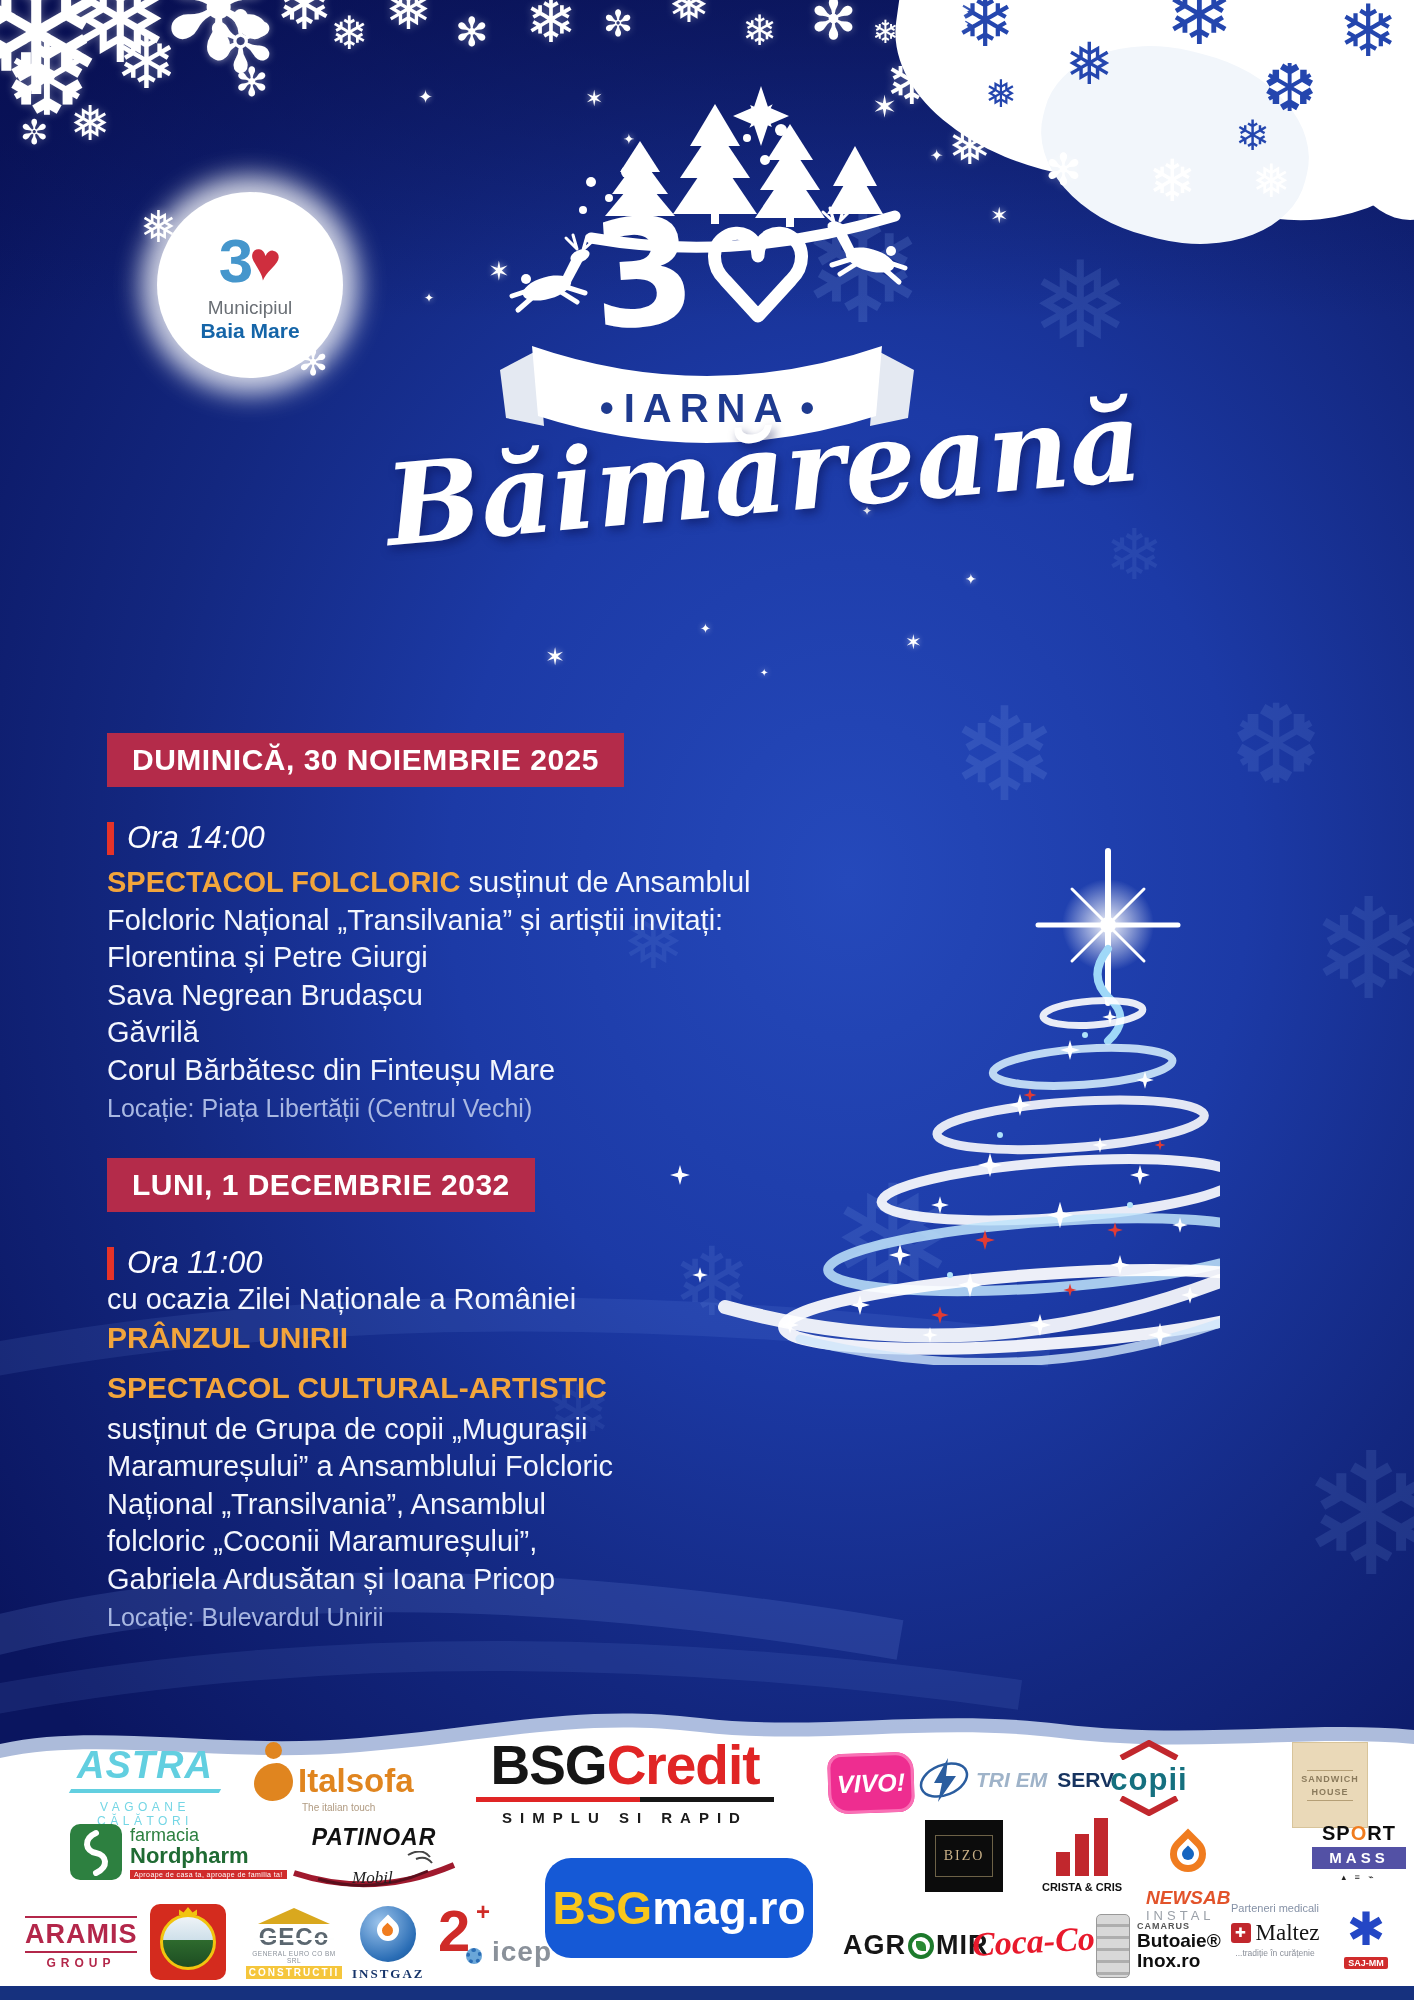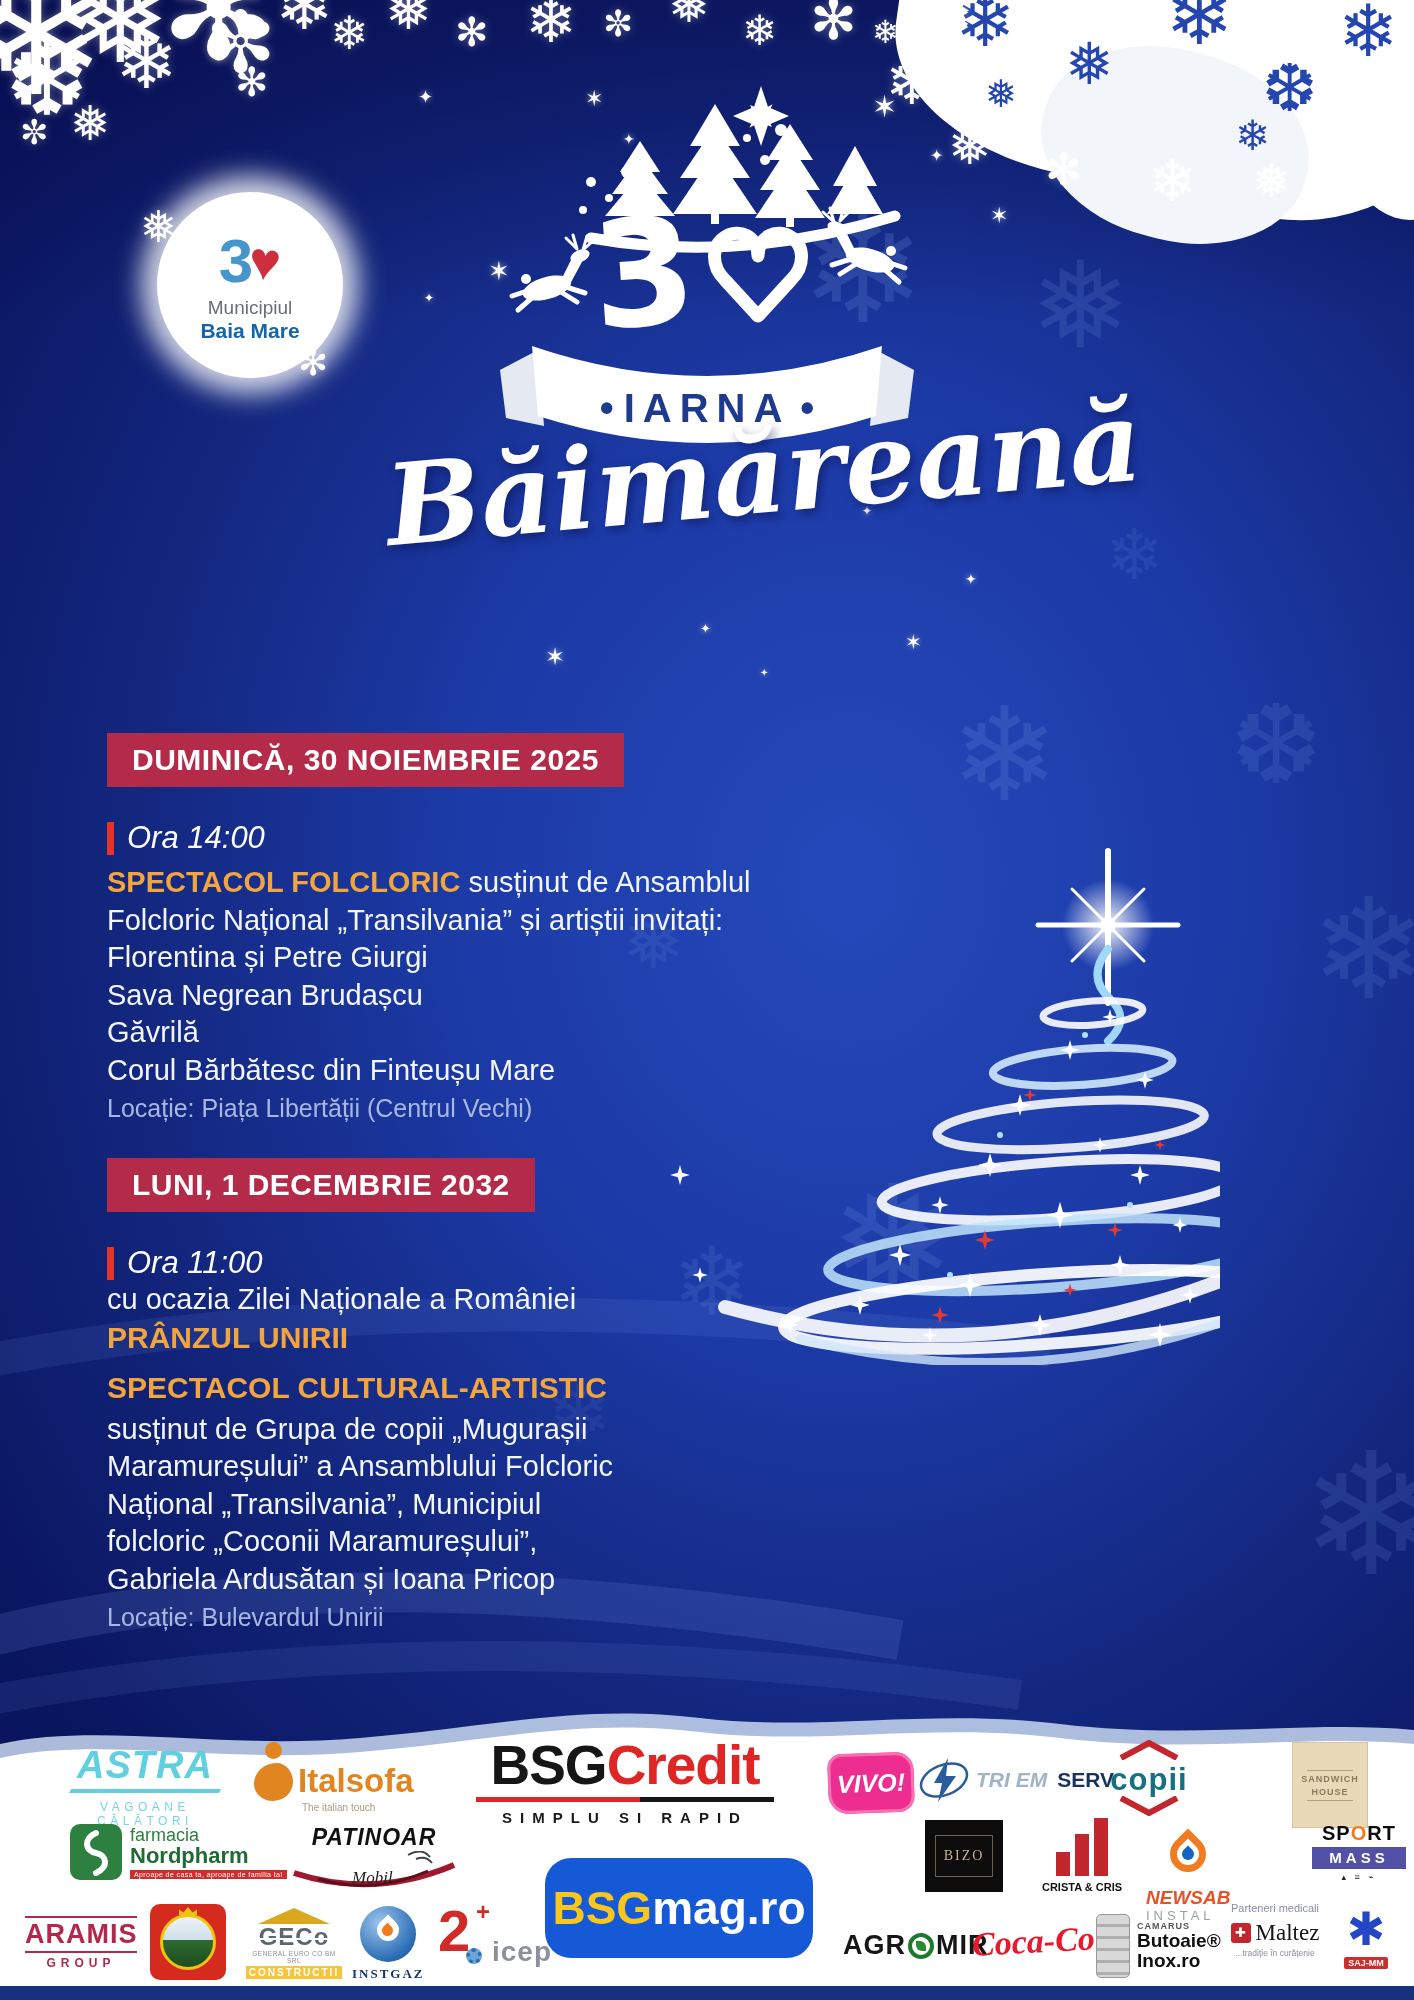--- a/index.html
+++ b/index.html
@@ -396,21 +396,21 @@
     <div class="time-row">
       <div class="time-bar"></div>
       <div class="time-text">Ora 11:00</div>
     </div>
     <div class="event-line">cu ocazia Zilei Naționale a României</div>
     <div class="heading h2m">PRÂNZUL UNIRII</div>
     <div class="heading h3m">SPECTACOL CULTURAL-ARTISTIC</div>
     <div class="lines2">
       <div class="event-line">susținut de Grupa de copii „Mugurașii</div>
       <div class="event-line">Maramureșului” a Ansamblului Folcloric</div>
-      <div class="event-line">Național „Transilvania”, Municipiul</div>
+      <div class="event-line">Național „Transilvania”, Ansamblul</div>
       <div class="event-line">folcloric „Coconii Maramureșului”,</div>
       <div class="event-line">Gabriela Ardusătan și Ioana Pricop</div>
     </div>
     <div class="loc">Locație: Bulevardul Unirii</div>
   </div>
 
   <svg class="abs" style="left:640px;top:845px" width="580" height="520" viewBox="0 0 580 520">
     <defs>
       <path id="sp4" d="M0,-11 L2.4,-2.4 L11,0 L2.4,2.4 L0,11 L-2.4,2.4 L-11,0 L-2.4,-2.4 Z"></path>
       <radialGradient id="glow">

